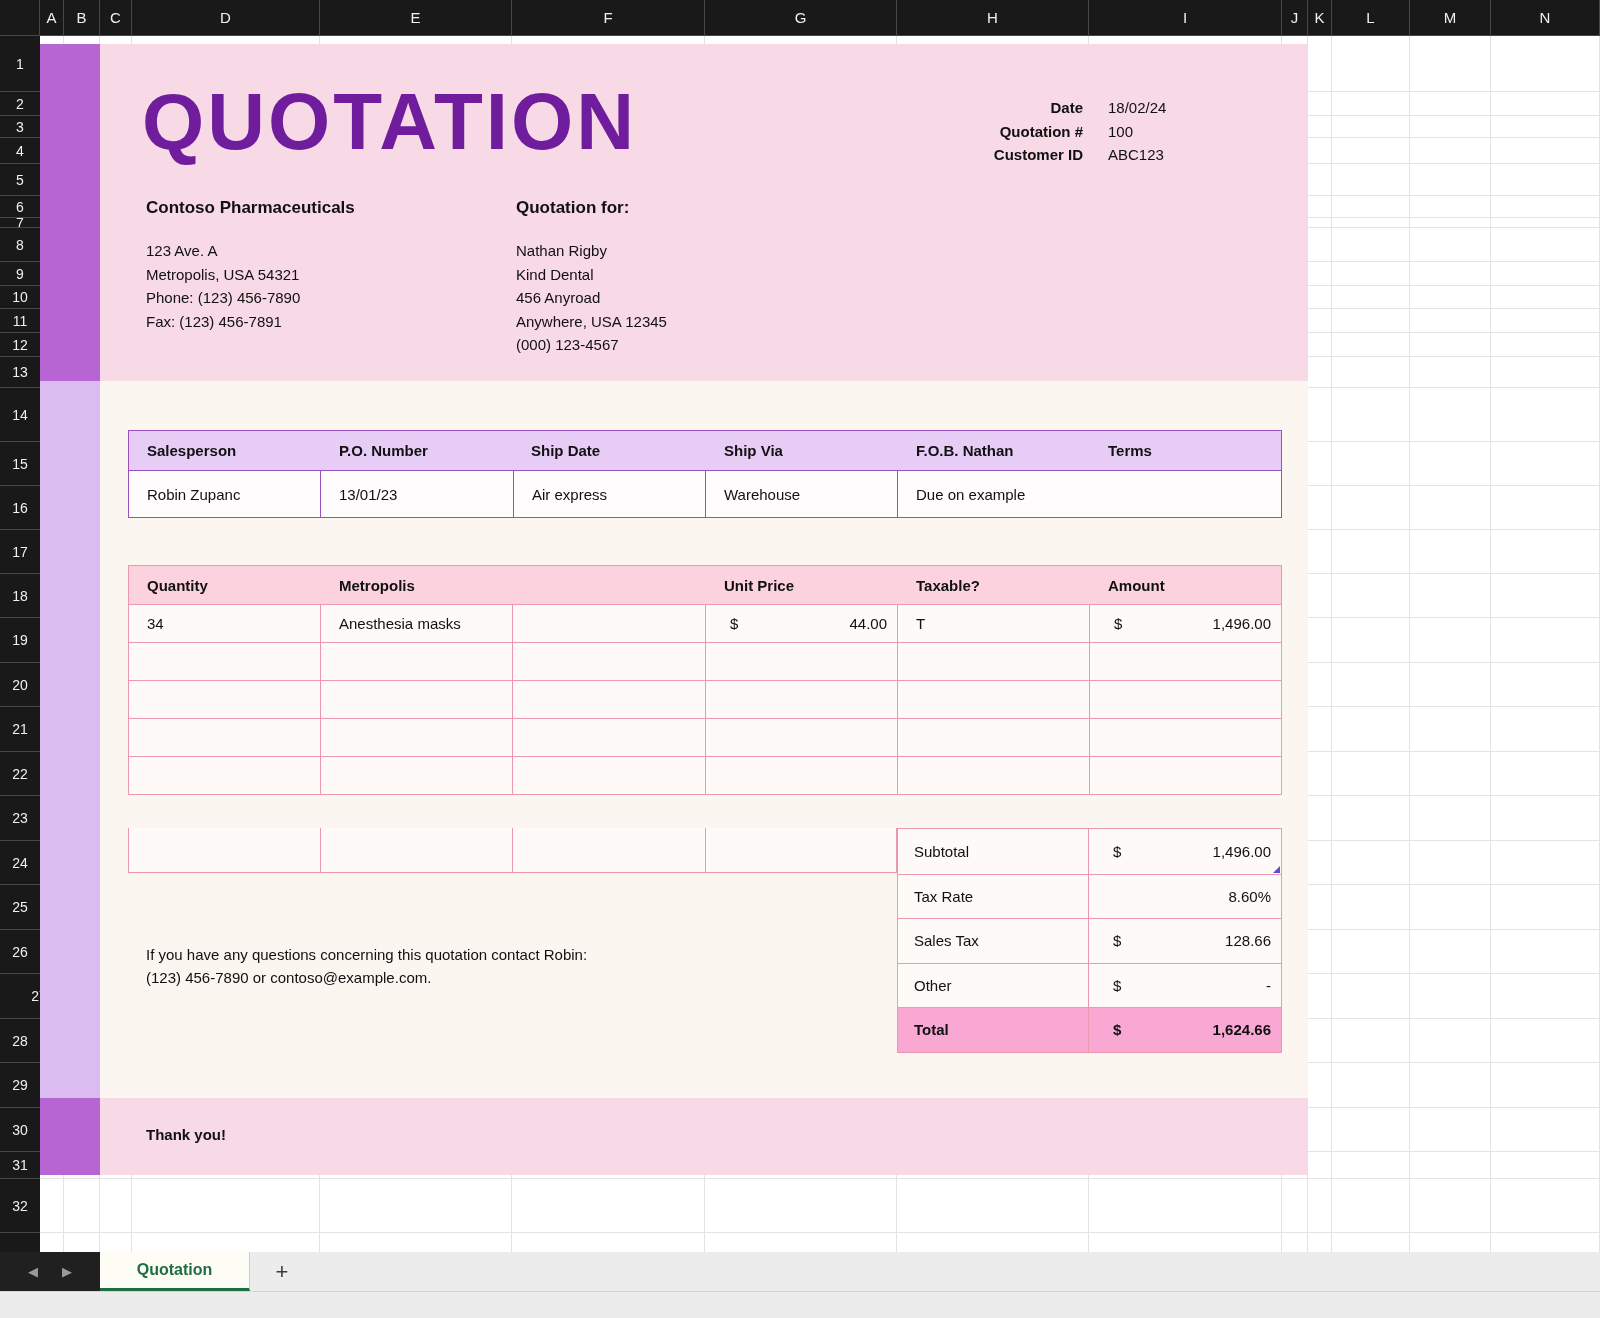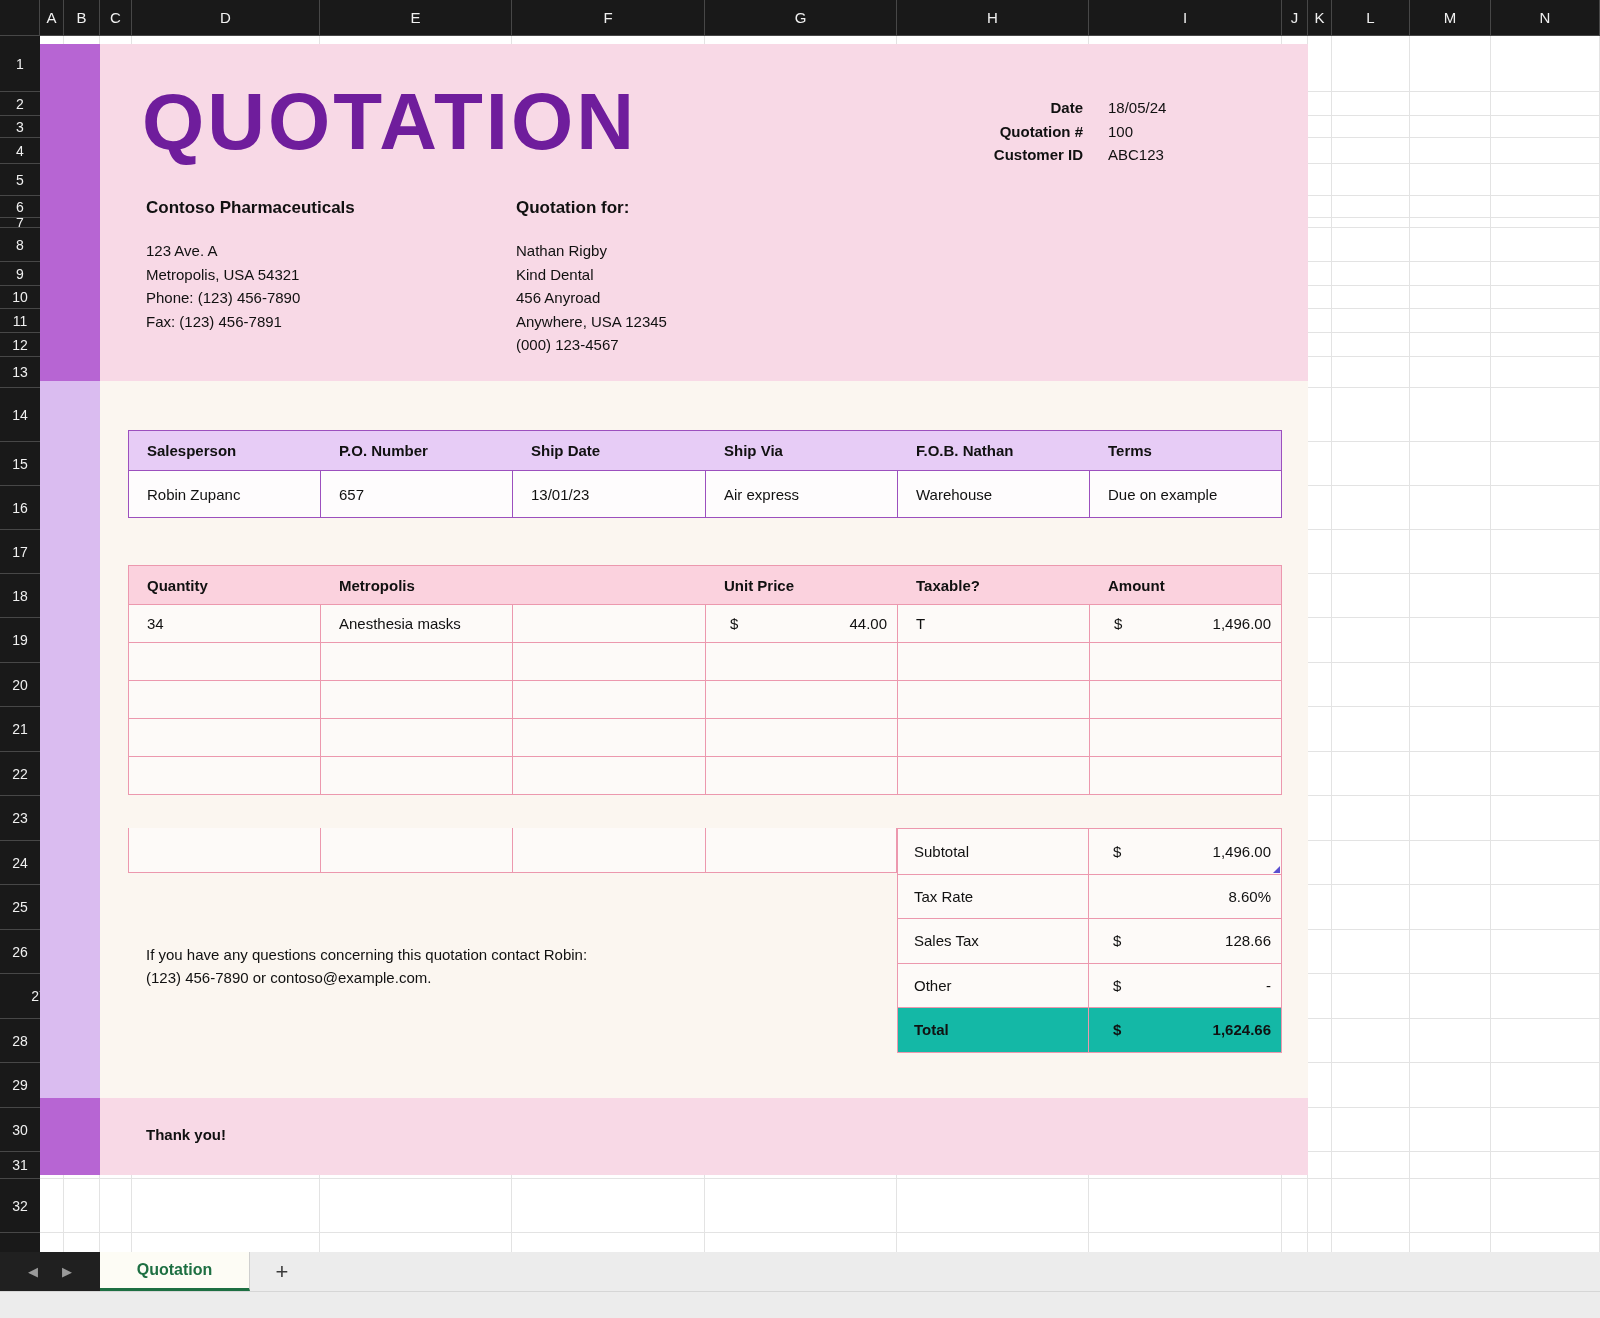--- a/index.html
+++ b/index.html
@@ -72,21 +72,21 @@
   .items-partial .c { border-right:1.5px solid #ec98ae; }
   .items-partial .c:last-child { border-right:none; }
 
   
   .summary { left:857px; top:792px; width:385px; border:1.5px solid #ec98ae; background:#fdfaf8; font-size:15px; }
   .sum-row { display:flex; height:44.5px; align-items:stretch; }
   .sum-row + .sum-row { border-top:1.5px solid #ec98ae; }
   .sum-row .lbl { width:190px; display:flex; align-items:center; padding-left:16px; }
   .sum-row .val { flex:1; border-left:1.5px solid #ec98ae; display:flex; align-items:center;
                   justify-content:space-between; padding:0 10px 0 24px; position:relative; }
-  .sum-row.total { background:#14b8a6; font-weight:bold; }
+  .sum-row.total { background:#f9a8d4; font-weight:bold; }
   .cell-marker { position:absolute; right:1px; bottom:1px; width:0; height:0;
                  border-left:7px solid transparent; border-bottom:7px solid #5a4fcf; }
 
   .note { left:106px; top:908px; font-size:15px; line-height:22.5px; }
   .thanks { left:106px; top:1090px; font-size:15px; font-weight:bold; }
 
   
   .tabbar { position:absolute; left:0; top:1252px; width:1600px; height:66px; background:#ececec; z-index:7; }
   .tabstrip { display:flex; height:40px; border-bottom:1px solid #d6d6d6; }
   .tab-nav { width:100px; background:#202020; display:flex; align-items:center; justify-content:center; gap:24px; }
@@ -205,21 +205,21 @@
   <div class="band band-bot"></div>
   <div class="stripe stripe-top"></div>
   <div class="stripe stripe-mid"></div>
   <div class="stripe stripe-bot"></div>
 
   <div class="title z">QUOTATION</div>
 
   <div class="meta z">
     <div class="meta-row">
       <span class="meta-label">Date</span>
-      <span class="meta-value">18/05/24</span>
+      <span class="meta-value">18/02/24</span>
     </div>
     <div class="meta-row">
       <span class="meta-label">Quotation #</span>
       <span class="meta-value">100</span>
     </div>
     <div class="meta-row">
       <span class="meta-label">Customer ID</span>
       <span class="meta-value">ABC123</span>
     </div>
   </div>
@@ -245,21 +245,20 @@
     <div class="ship-head">
       <div class="c w0">Salesperson</div>
       <div class="c w1">P.O. Number</div>
       <div class="c w2">Ship Date</div>
       <div class="c w3">Ship Via</div>
       <div class="c w4">F.O.B. Nathan</div>
       <div class="c w5">Terms</div>
     </div>
     <div class="ship-data">
       <div class="c w0">Robin Zupanc</div>
-      <div class="c w1">657</div>
       <div class="c w2">13/01/23</div>
       <div class="c w3">Air express</div>
       <div class="c w4">Warehouse</div>
       <div class="c w5">Due on example</div>
     </div>
   </div>
 
   <div class="items-table z">
     <div class="it-head">
       <div class="c w0">Quantity</div>

